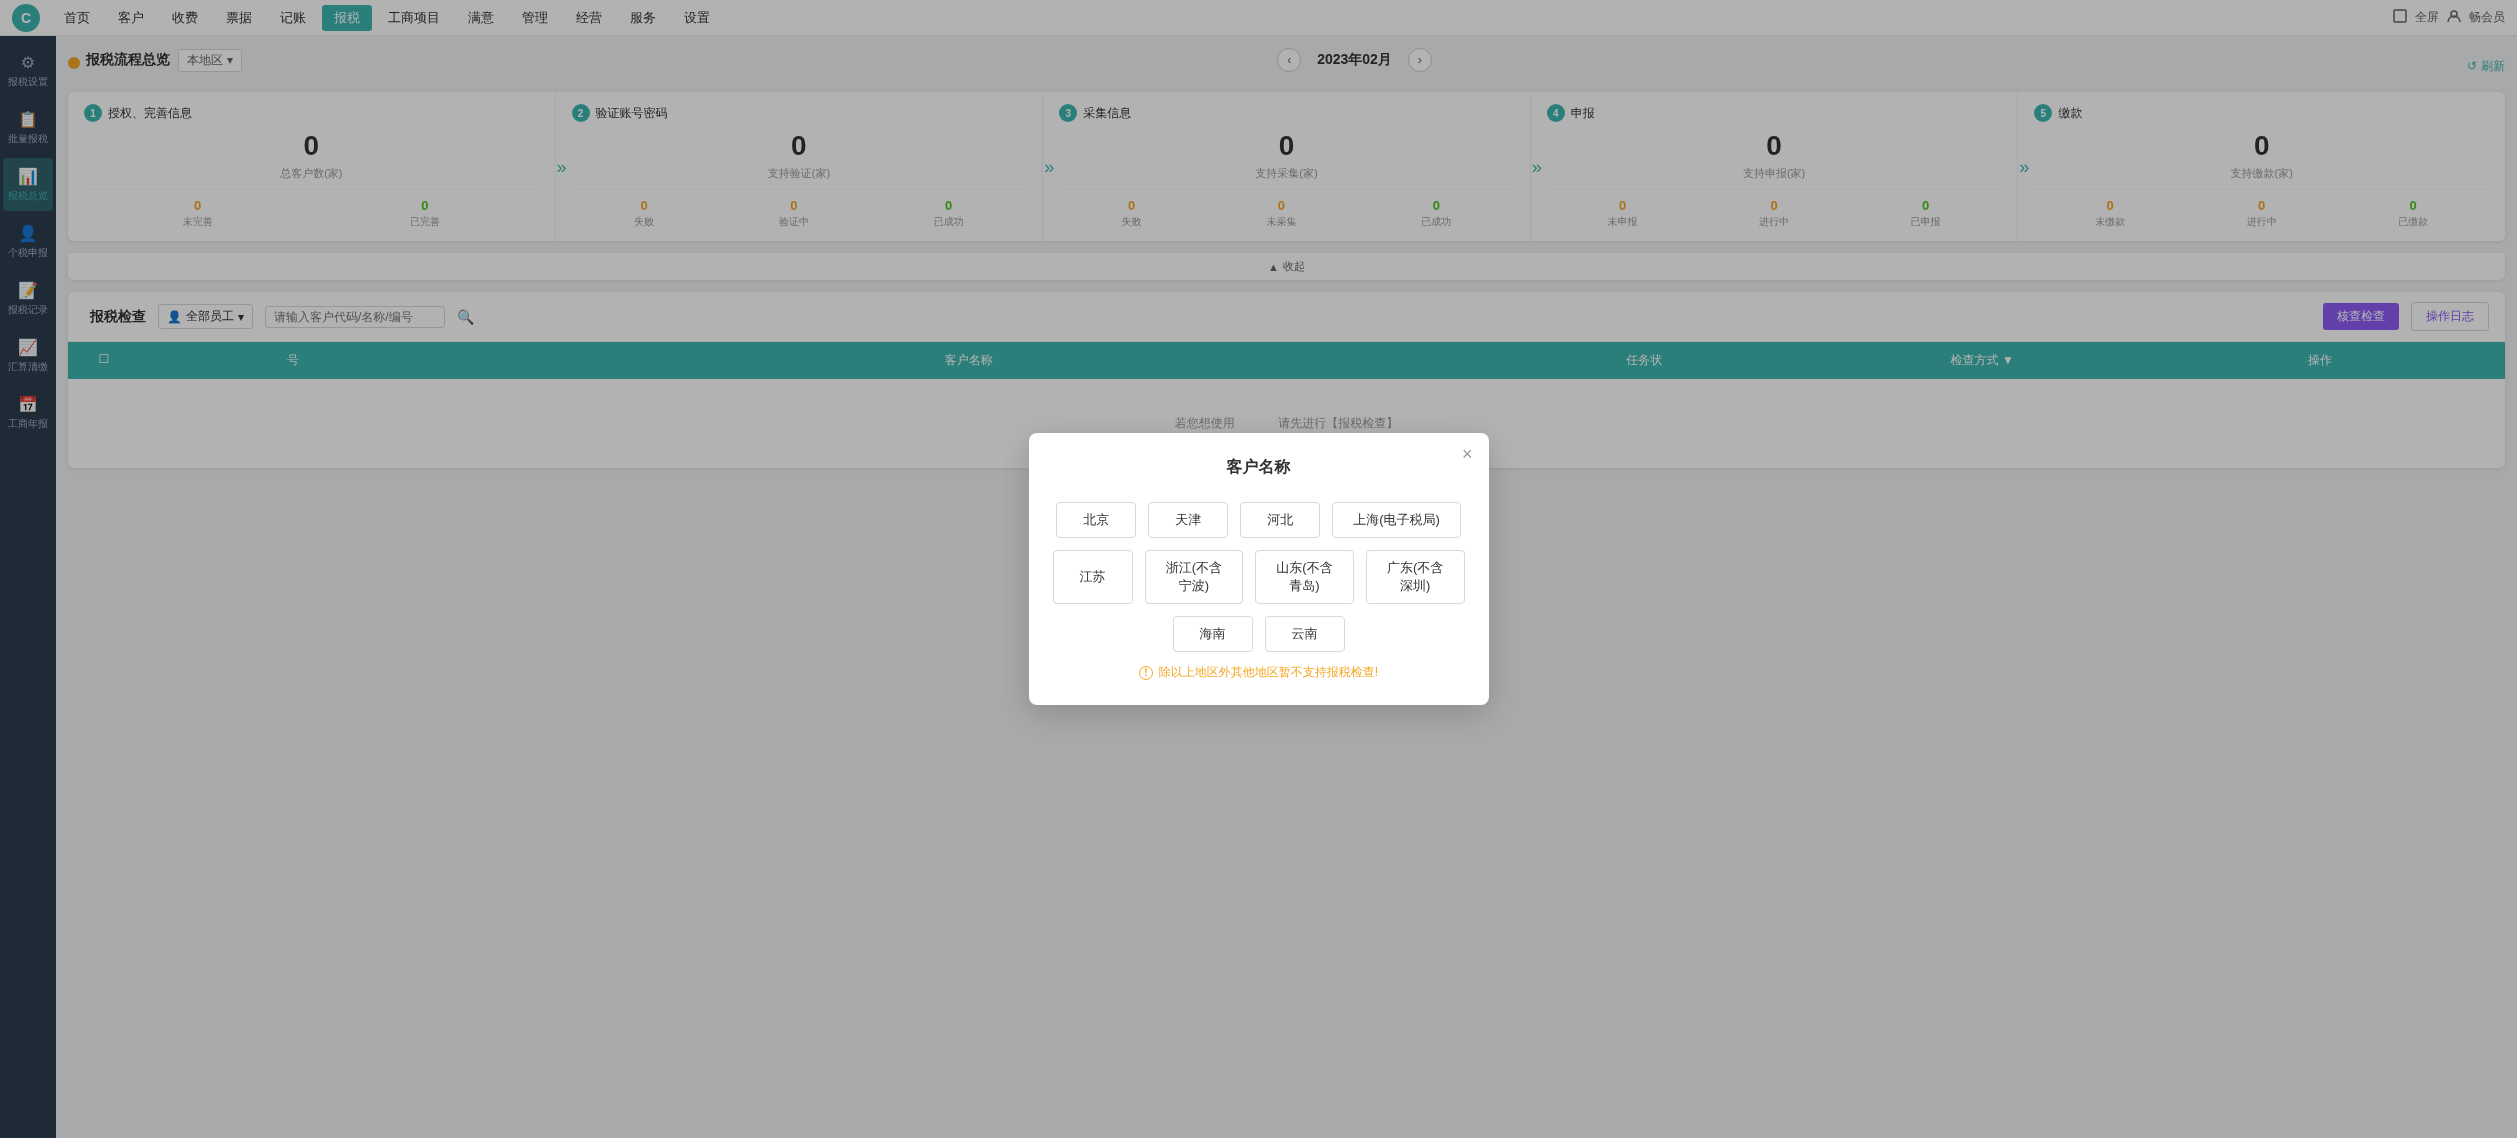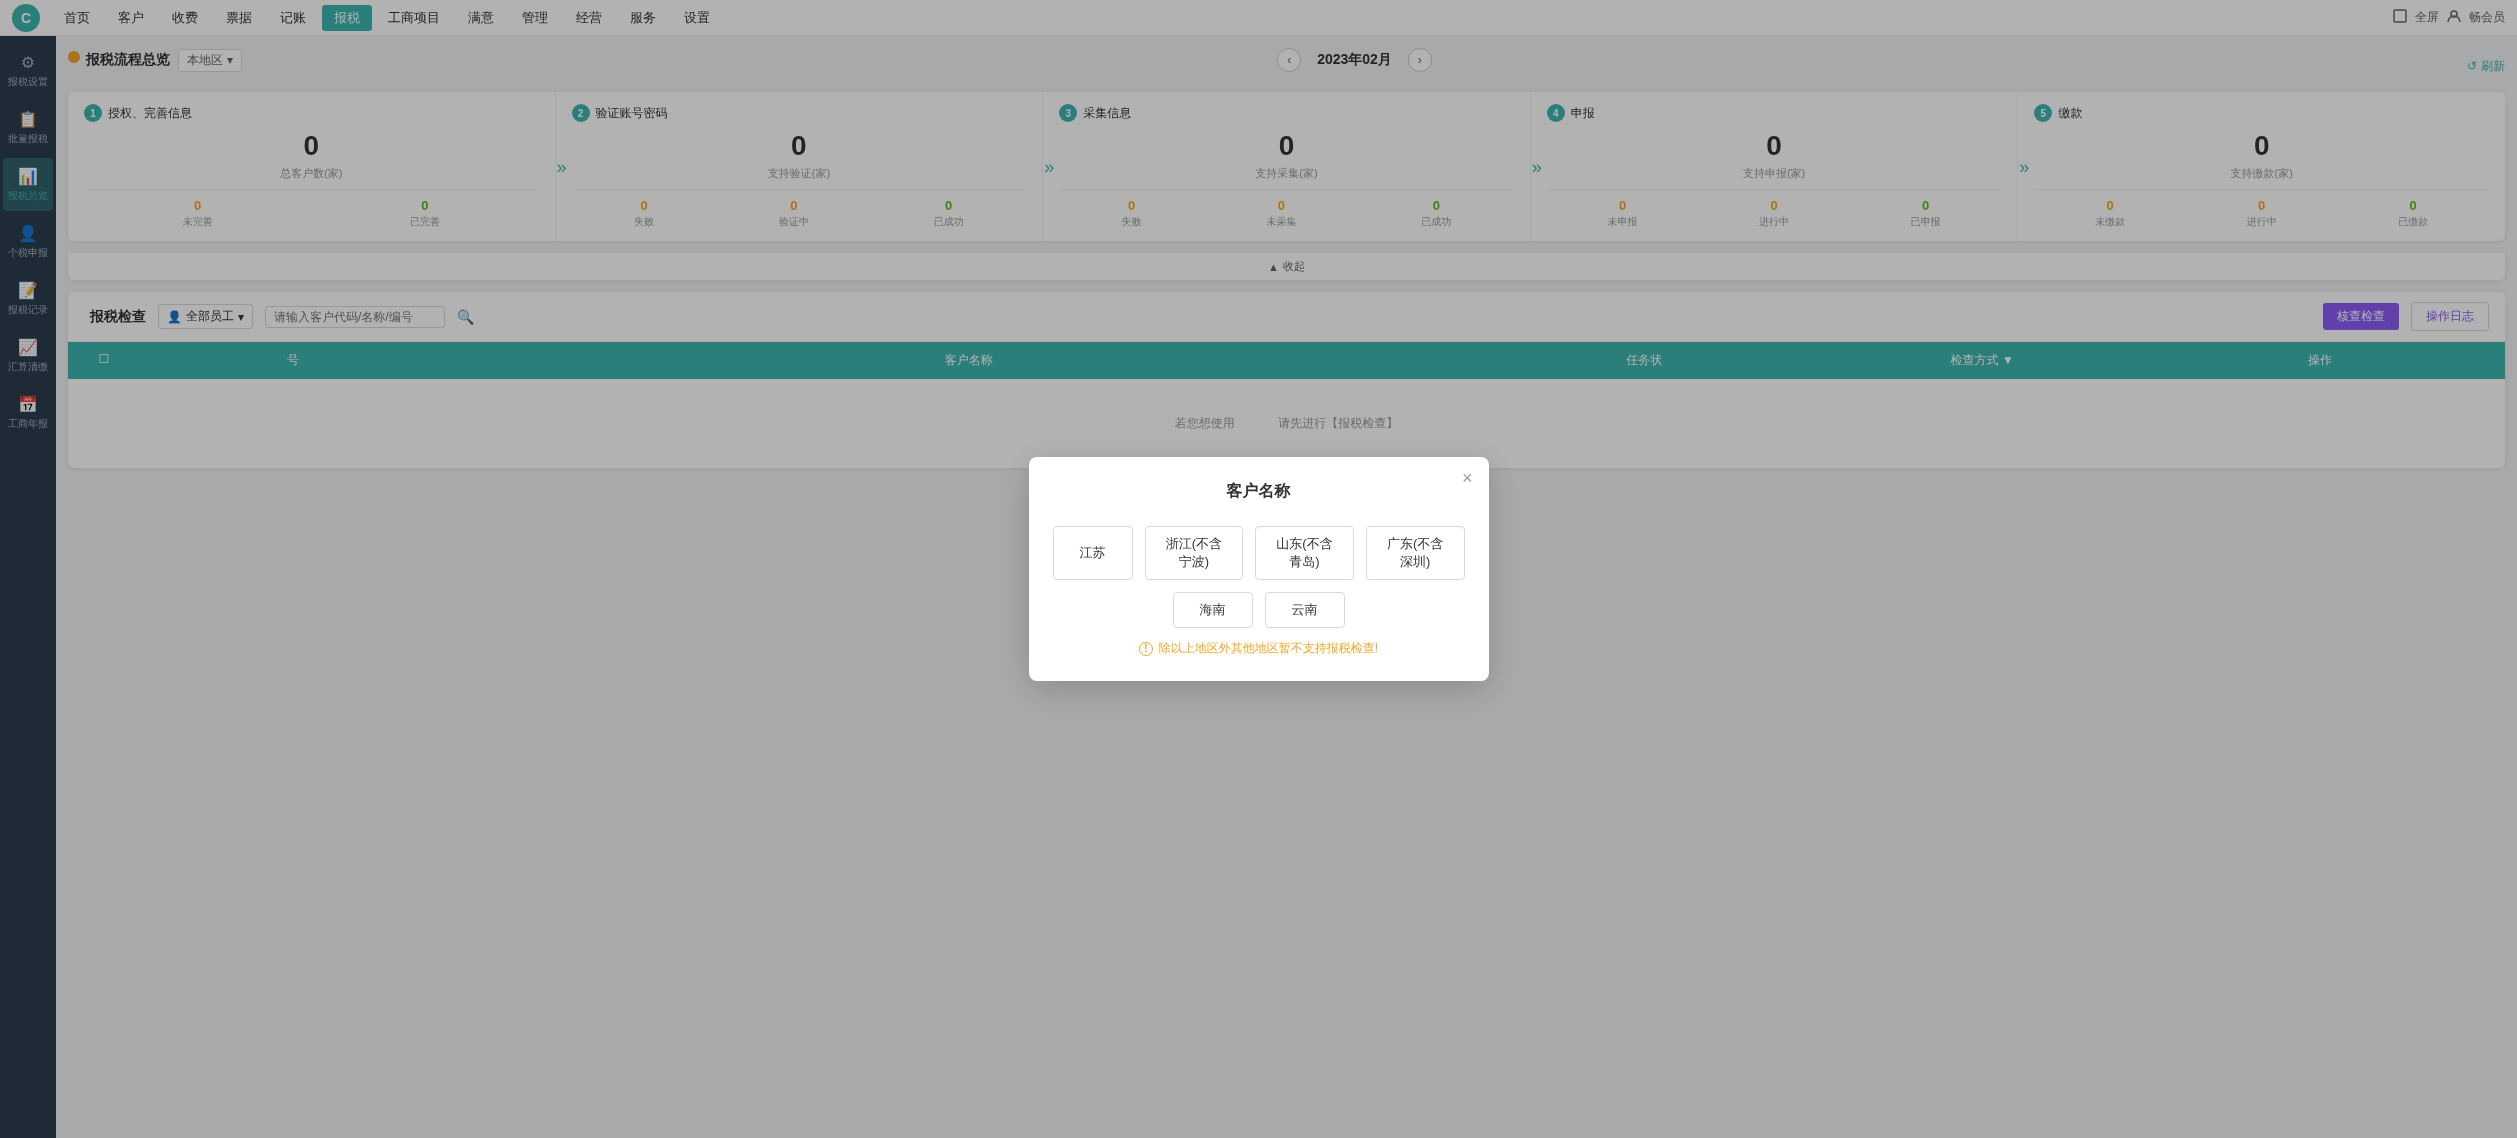--- a/index.html
+++ b/index.html
@@ -99,21 +99,21 @@
       display: flex;
       align-items: center;
       gap: 8px;
       margin-bottom: 12px;
     }
     .section-title {
       font-size: 14px;
       font-weight: 600;
       color: #333;
       display: flex;
-      align-items: flex-start;
+      align-items: flex-end;
       gap: 6px;
     }
     .section-title .dot {
       width: 12px;
       height: 12px;
       background: #f5a623;
       border-radius: 50%;
       display: inline-block;
     }
     .region-selector {
@@ -679,20 +679,26 @@
     </div>
 
   </div>
 </div>
 
 <div class="overlay">
   <div class="dialog">
     <button class="dialog-close">×</button>
     <div class="dialog-title">客户名称</div>
 
+    <div class="region-row">
+      <button class="region-btn">北京</button>
+      <button class="region-btn">天津</button>
+      <button class="region-btn">河北</button>
+      <button class="region-btn">上海(电子税局)</button>
+    </div>
 
     <div class="region-row">
       <button class="region-btn">江苏</button>
       <button class="region-btn">浙江(不含宁波)</button>
       <button class="region-btn">山东(不含青岛)</button>
       <button class="region-btn">广东(不含深圳)</button>
     </div>
 
     <div class="region-row">
       <button class="region-btn">海南</button>

